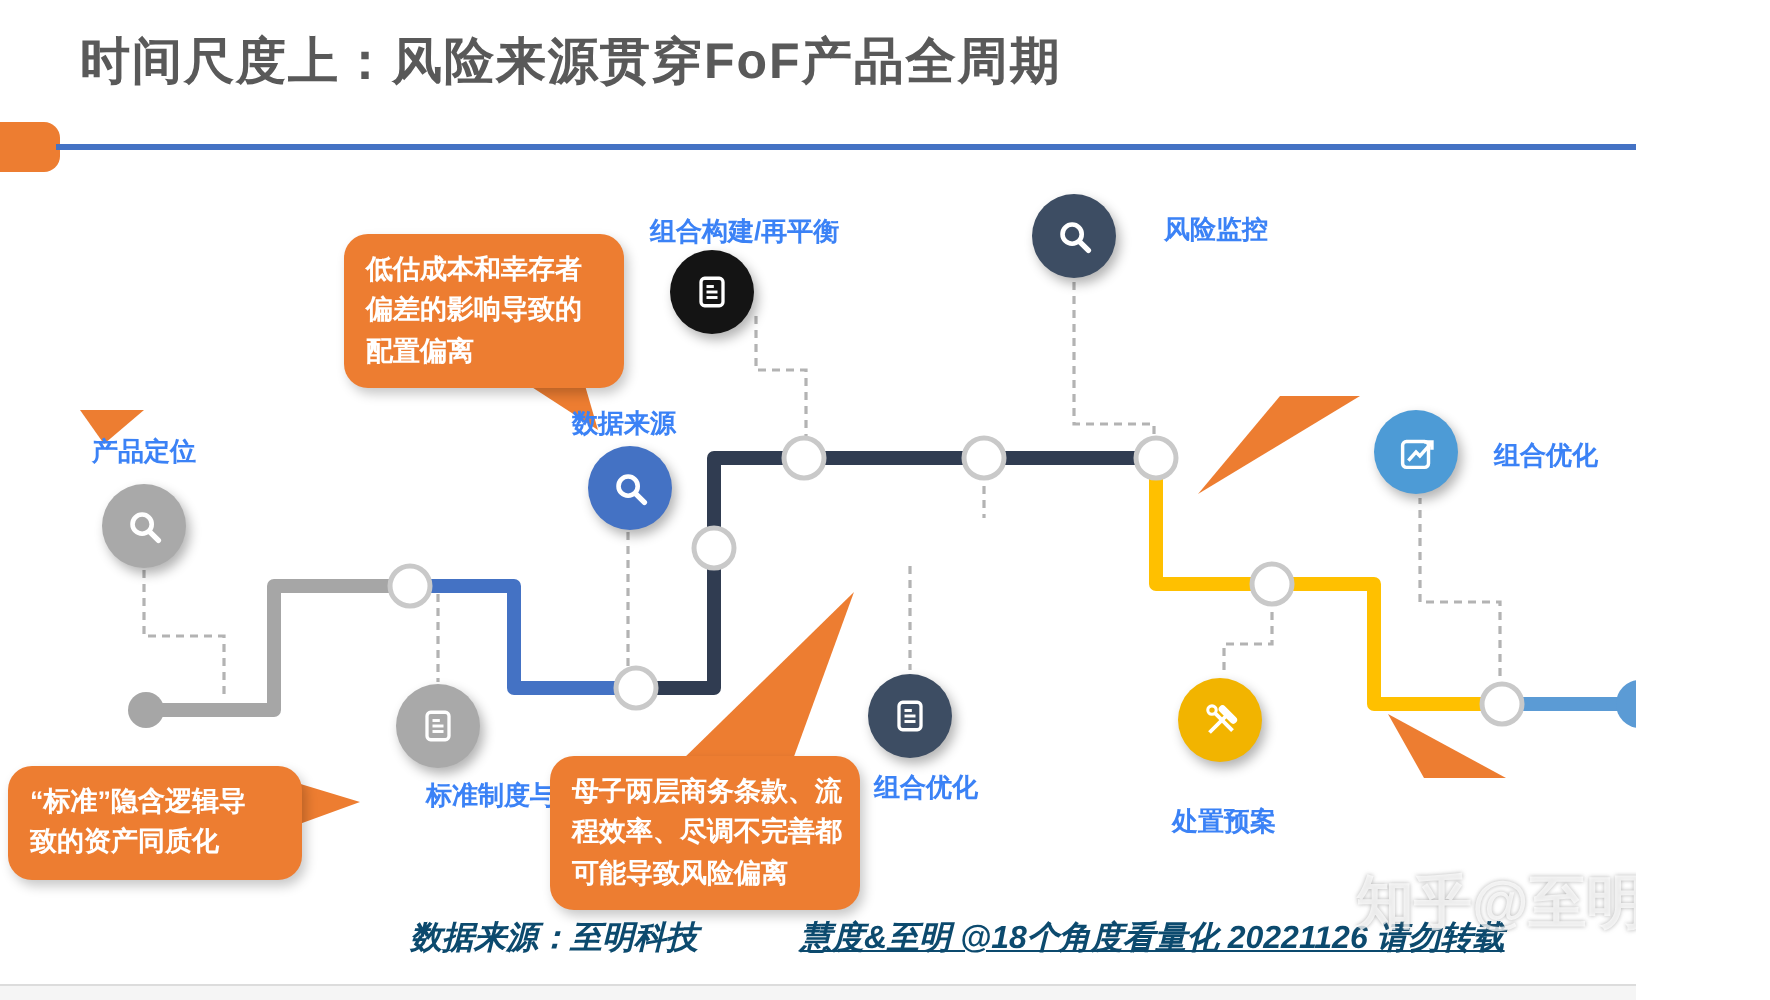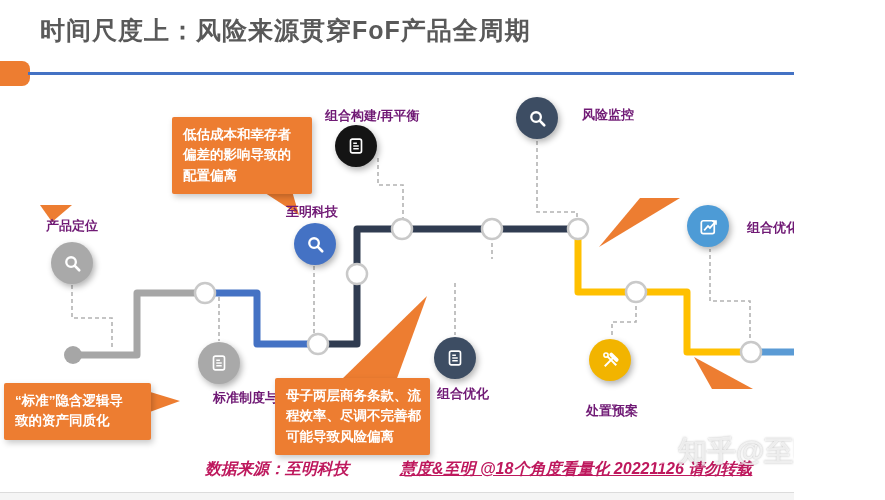--- a/index.html
+++ b/index.html
@@ -1,45 +1,46 @@
 <!DOCTYPE html>
 <html><head>
 <meta charset="utf-8">
 <style>
   html,body{margin:0;padding:0;background:#fff;}
   #slide{
     position:relative;width:794px;height:500px;background:#fff;overflow:hidden;
     font-family:"Liberation Sans","DejaVu Sans",sans-serif;
+    padding-left:24px;
   }
   .abs{position:absolute;}
   #title{
     left:40px;top:14px;font-size:25px;font-weight:bold;color:#595959;letter-spacing:1px;
   }
   #accent-tab{
     left:0;top:61px;width:30px;height:25px;background:#ED7D31;border-radius:0 8px 8px 0;
   }
   #title-underline{
     left:28px;top:72px;width:857px;height:3px;background:#4472C4;
   }
   svg.layer{position:absolute;left:0;top:0;width:885px;height:500px;}
   .stage-circle{
     position:absolute;width:42px;height:42px;border-radius:50%;
     display:flex;align-items:center;justify-content:center;
     box-shadow:2px 3px 6px rgba(0,0,0,0.3);z-index:3;
   }
   .stage-label{
-    position:absolute;font-size:13px;font-weight:bold;color:#701a75;white-space:nowrap;z-index:3;
+    position:absolute;font-size:13px;font-weight:bold;color:#3b82f6;white-space:nowrap;z-index:3;
   }
   .callout{
-    position:absolute;background:#ED7D31;border-radius:2px;color:#fff;
+    position:absolute;background:#ED7D31;border-radius:12px;color:#fff;
     font-size:13.5px;font-weight:bold;line-height:1.5;white-space:pre;
     padding:8px 11px;z-index:4;box-shadow:2px 3px 6px rgba(0,0,0,0.22);
   }
   #footer-source,#footer-credit{
-    font-size:16px;font-weight:bold;font-style:italic;color:#be185d;white-space:nowrap;z-index:5;
+    font-size:16px;font-weight:bold;font-style:italic;color:#0c4a6e;white-space:nowrap;z-index:5;
   }
   #watermark{
     left:648px;top:432px;z-index:6;display:flex;align-items:center;gap:4px;
     color:rgba(255,255,255,0.72);text-shadow:0 0 2px rgba(120,120,120,0.55);
     font-size:29px;font-weight:bold;white-space:nowrap;pointer-events:none;
   }
   #bottom-edge{
     left:0;top:492px;width:885px;height:8px;background:#F5F5F5;border-top:1px solid #DCDCDC;z-index:7;
   }
 </style>
@@ -149,21 +150,21 @@
   <div class="stage-circle" style="left:589px;top:339px;background:#F2B400;">
     <svg width="23" height="23" viewBox="0 0 24 24">
         <line x1="6" y1="18" x2="15.5" y2="8.5" stroke="#fff" stroke-width="2"></line>
         <line x1="12.8" y1="5.8" x2="18.4" y2="11.4" stroke="#fff" stroke-width="4" stroke-linecap="round"></line>
         <line x1="8.5" y1="7.5" x2="18" y2="17" stroke="#fff" stroke-width="2"></line>
         <circle cx="7.3" cy="6.3" r="2.2" fill="none" stroke="#fff" stroke-width="1.6"></circle>
       </svg>
   </div>
 
   <div class="stage-label" style="left:46px;top:217px;">产品定位</div>
-  <div class="stage-label" style="left:286px;top:203px;">至明科技</div>
+  <div class="stage-label" style="left:286px;top:203px;">数据来源</div>
   <div class="stage-label" style="left:325px;top:107px;">组合构建/再平衡</div>
   <div class="stage-label" style="left:582px;top:106px;">风险监控</div>
   <div class="stage-label" style="left:747px;top:219px;">组合优化</div>
   <div class="stage-label" style="left:185px;top:389px;margin-left:28px;">标准制度与完善</div>
   <div class="stage-label" style="left:437px;top:385px;">组合优化</div>
   <div class="stage-label" style="left:586px;top:386px;margin-top:16px;">处置预案</div>
 
   <div class="callout" style="left:172px;top:117px;width:118px;">低估成本和幸存者
 偏差的影响导致的
 配置偏离</div>

